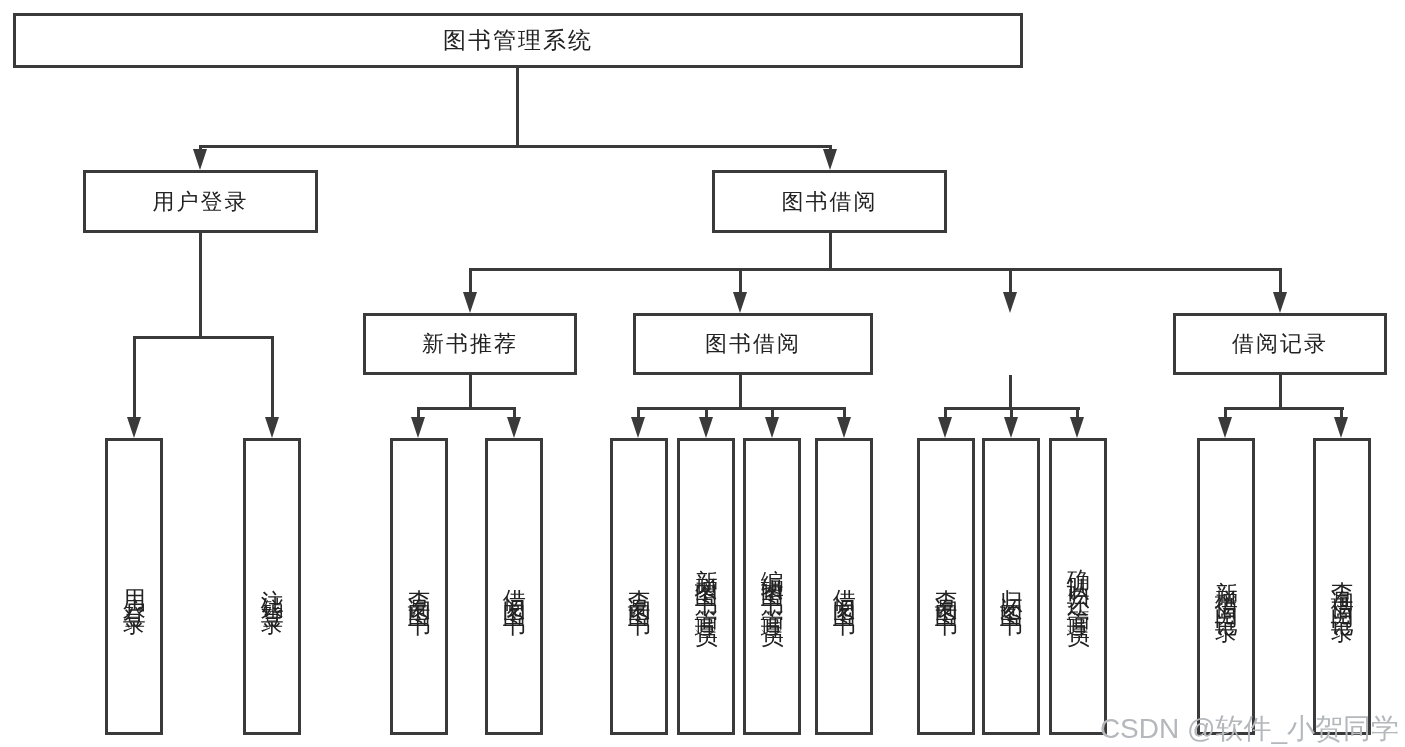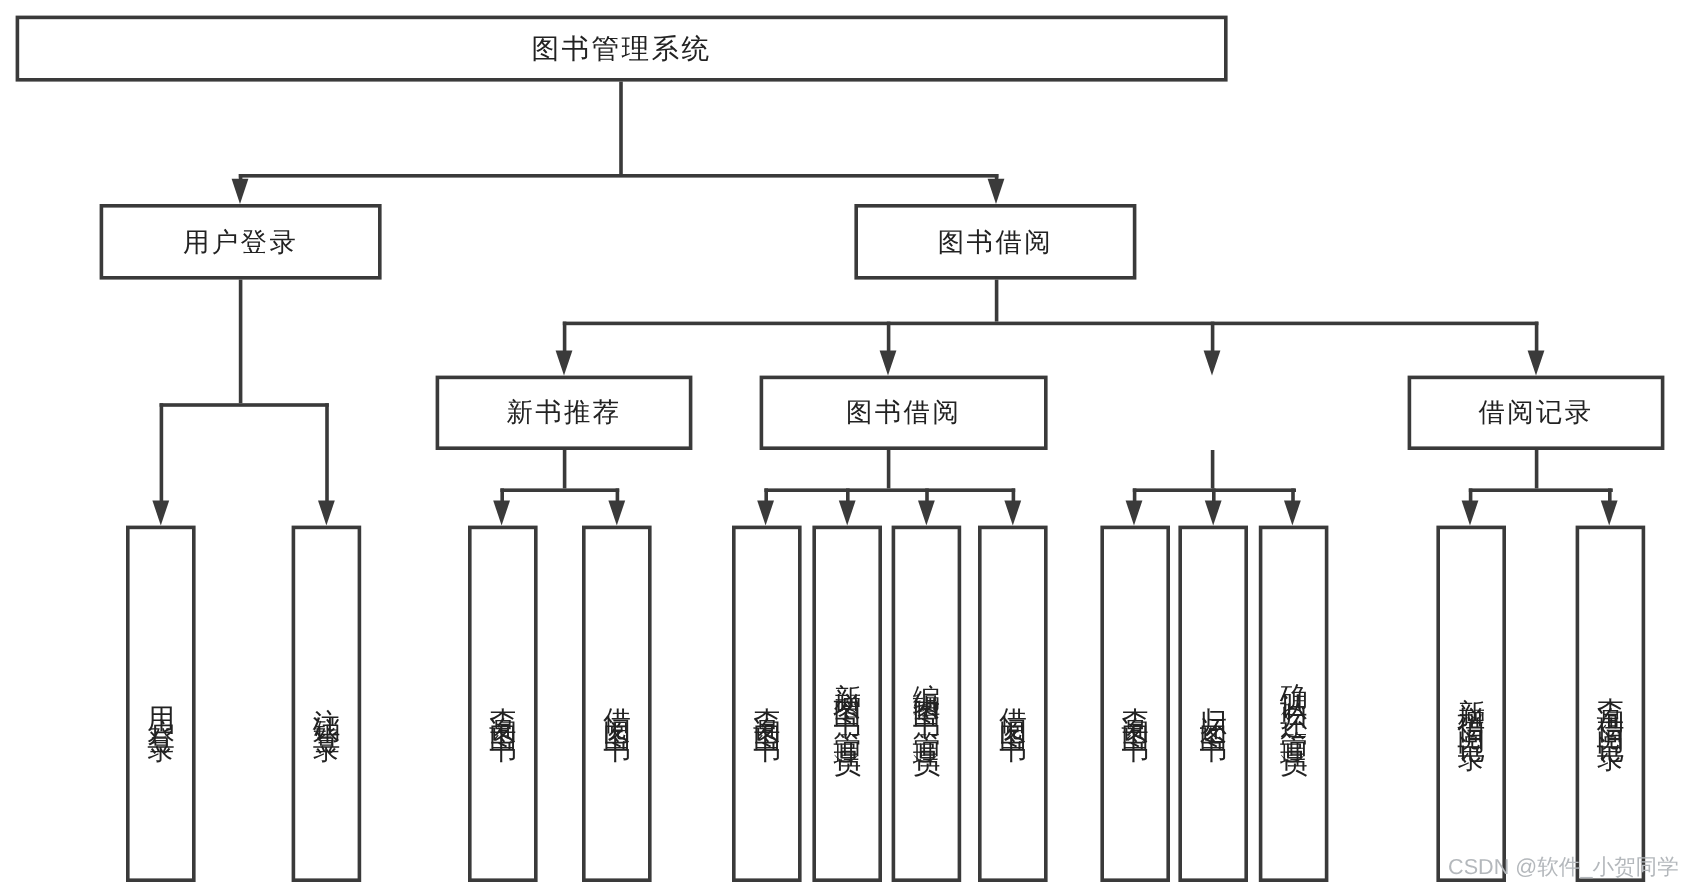--- a/index.html
+++ b/index.html
@@ -43,21 +43,21 @@
     position: absolute;
     width: 0; height: 0;
     border-left: 7px solid transparent;
     border-right: 7px solid transparent;
     border-top: 21px solid var(--line);
   }
   .watermark {
     position: absolute;
     top: 710px;
     right: 6px;
-    font-size: 18px;
+    font-size: 28px;
     color: var(--watermark);
     z-index: 5;
     white-space: nowrap;
   }
 </style>
 </head>
 <body>
 
 <div class="canvas">
 

